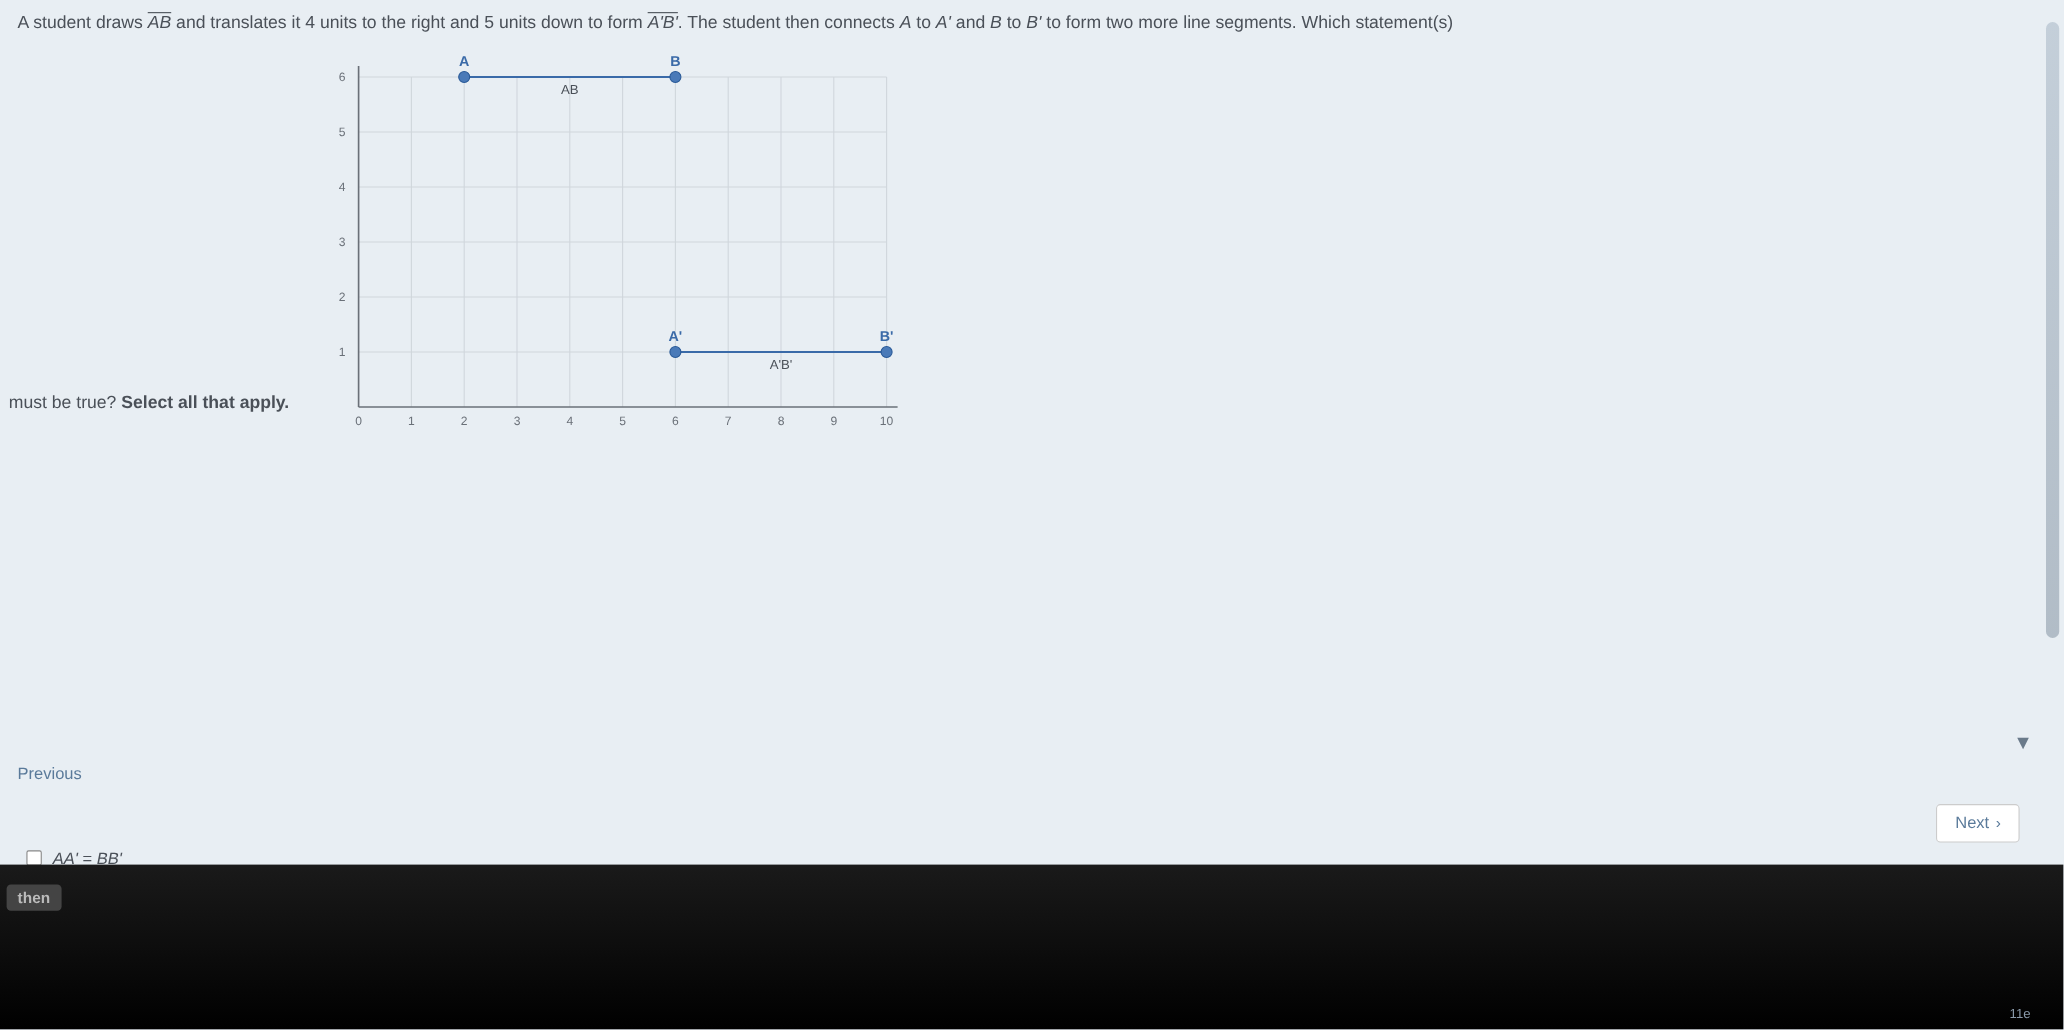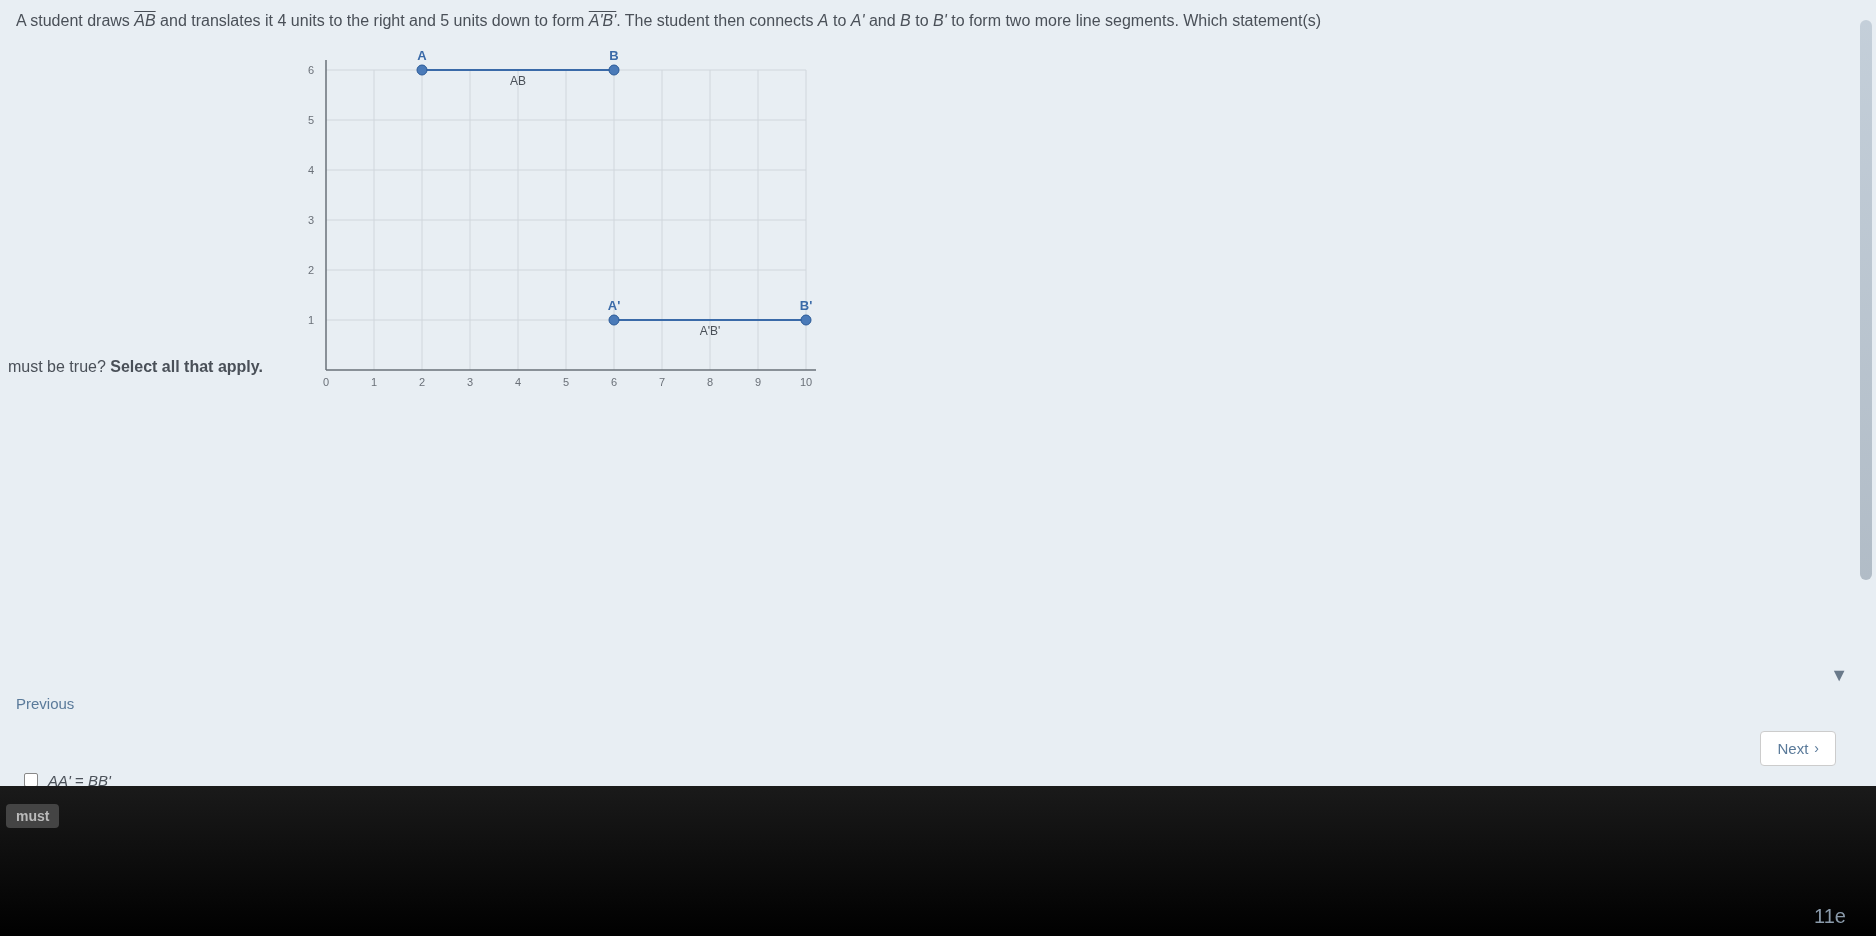--- a/index.html
+++ b/index.html
@@ -117,21 +117,21 @@
     padding: 4px 10px;
     border-radius: 4px;
     font-size: 14px;
     font-weight: bold;
   }
   .bottom-right-label {
     position: absolute;
     right: 30px;
     bottom: 8px;
     color: #8a9aaa;
-    font-size: 20px;
+    font-size: 12px;
   }
   .scrollbar-right {
     position: absolute;
     right: 4px;
     top: 20px;
     width: 12px;
     height: 560px;
     background: linear-gradient(#a0b0c0, #7a8a9a);
     border-radius: 6px;
     opacity: 0.5;
@@ -241,14 +241,14 @@
 <div class="scroll-down">▼</div>
 
 <div class="next-button">
   <span>Next</span>
   <span class="chevron-right">›</span>
 </div>
 
 <div class="scrollbar-right"></div>
 
 <div class="bottom-bar"></div>
-<div class="novo-badge">must</div>
+<div class="novo-badge">then</div>
 <div class="bottom-right-label">11e</div>
 
 </body></html>

